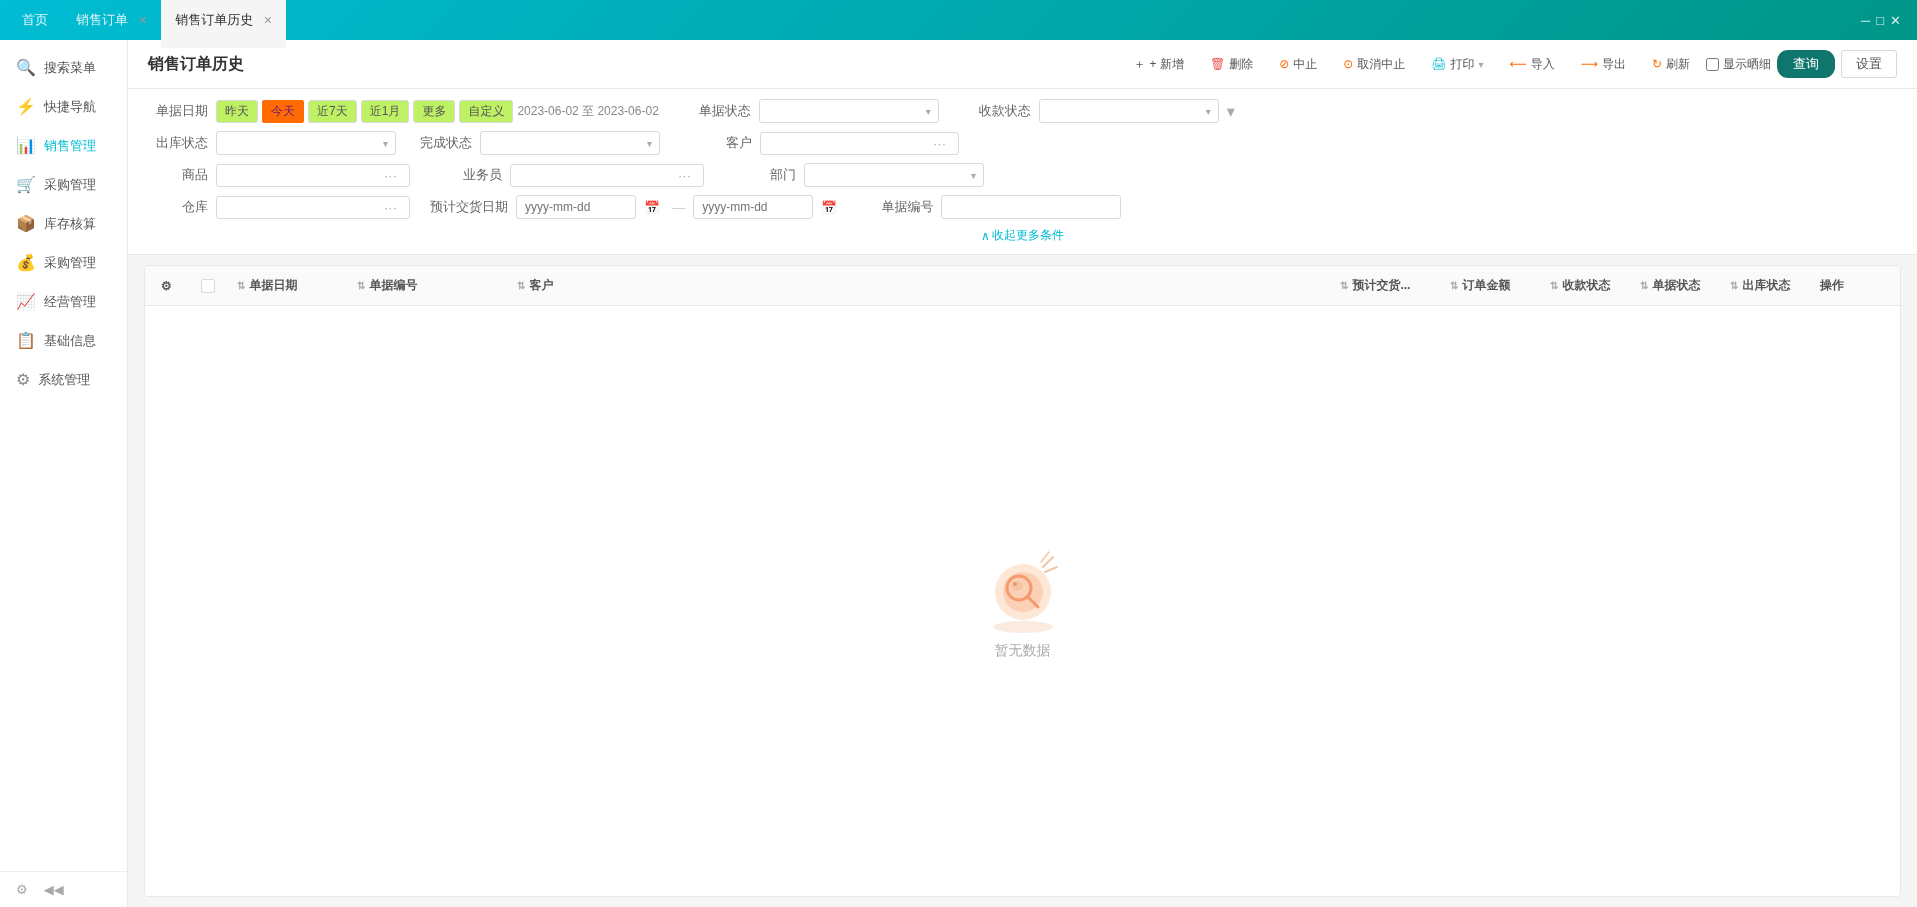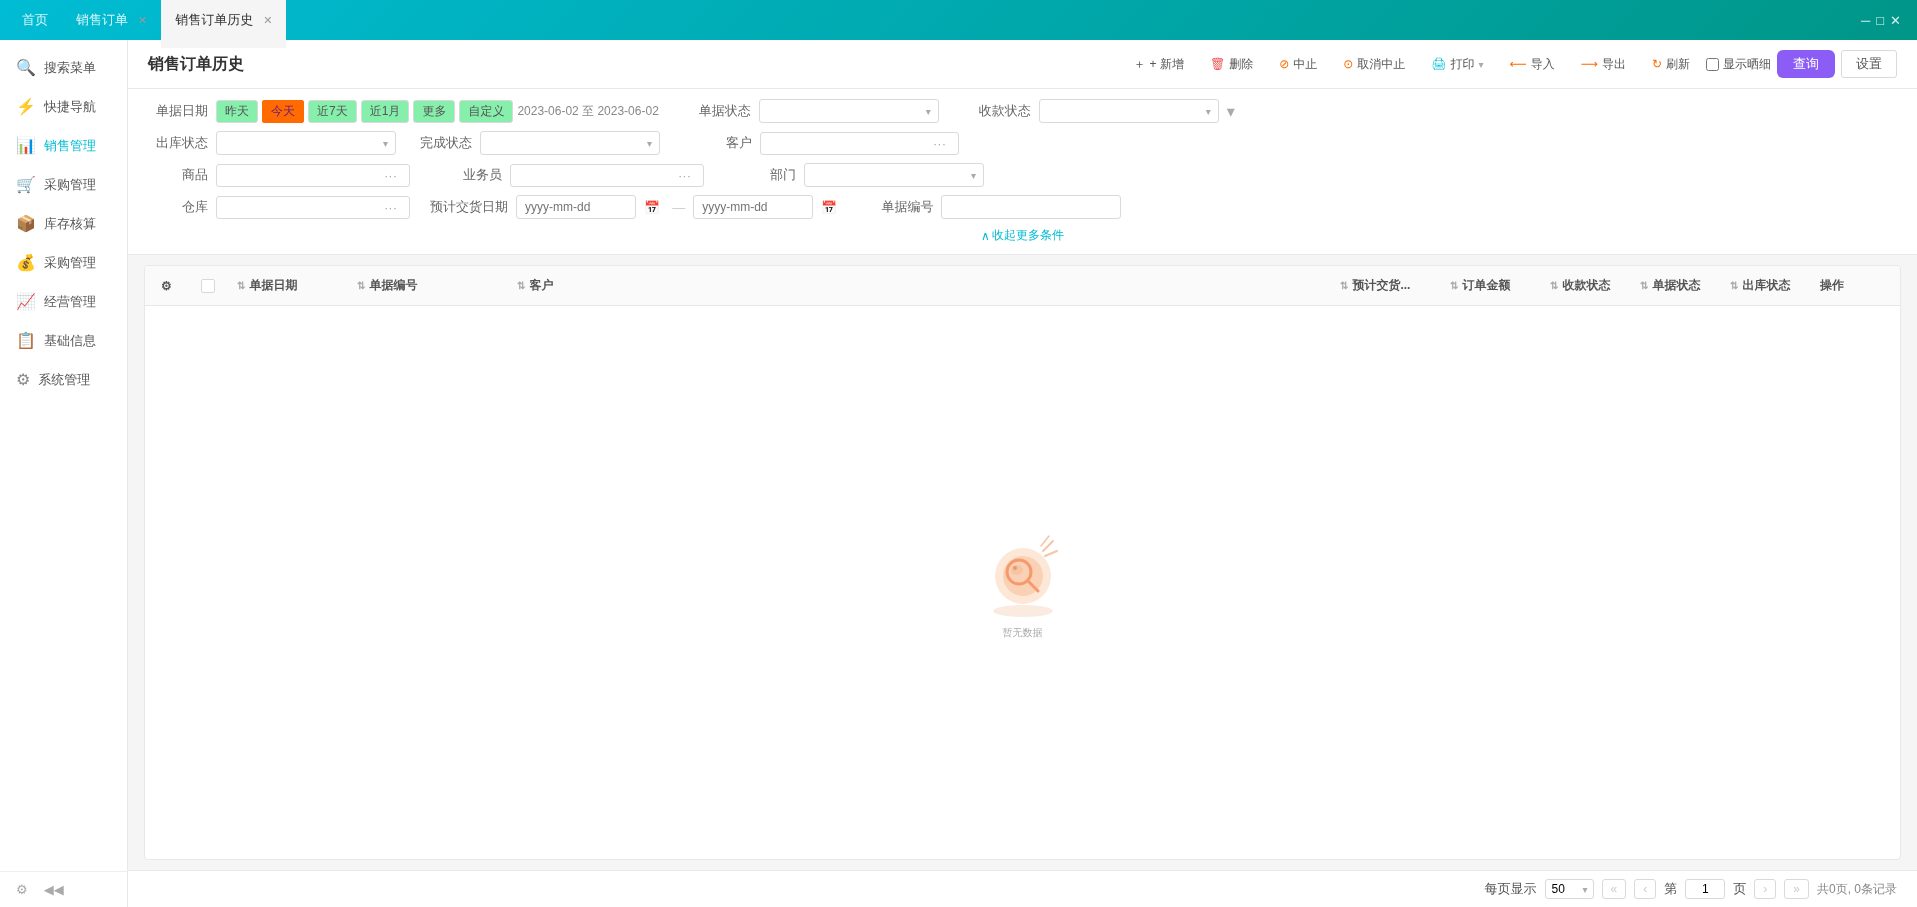--- a/index.html
+++ b/index.html
@@ -132,25 +132,25 @@
       gap: 4px;
       padding: 4px 10px;
       border: none;
       background: none;
       cursor: pointer;
       color: #555;
       font-size: 12px;
       border-radius: 3px;
     }
     .btn-query {
-      background: #8b5cf6;
+      background: #0f766e;
       color: #fff;
       border: none;
       padding: 5px 16px;
-      border-radius: 6px;
+      border-radius: 11px;
       cursor: pointer;
       font-size: 13px;
     }
     .btn-setting {
       background: #fff;
       color: #555;
       border: 1px solid #d9d9d9;
       padding: 4px 14px;
       border-radius: 3px;
       cursor: pointer;
@@ -220,21 +220,21 @@
     }
     .date-tag {
       display: inline-flex;
       align-items: center;
       gap: 4px;
     }
     .date-btn {
       padding: 2px 8px;
       border: 1px solid #d9d9d9;
       border-radius: 3px;
-      background: #86efac;
+      background: #bef264;
       cursor: pointer;
       font-size: 12px;
       color: #555;
     }
     .date-btn.active {
       background: #ff6b00;
       color: #701a75;
       border-color: #ff6b00;
       border-radius: 2px;
       text-align: right;
@@ -313,21 +313,21 @@
     .empty-state {
       flex: 1;
       display: flex;
       flex-direction: column;
       align-items: center;
       justify-content: center;
       padding: 60px 0;
     }
     .empty-text {
       color: #aaa;
-      font-size: 10px;
+      font-size: 14px;
     }
 
     
     .pagination {
       background: #fff;
       border-top: 1px solid #e8e8e8;
       padding: 8px 20px;
       display: flex;
       align-items: center;
       justify-content: flex-end;
@@ -659,33 +659,15 @@
           <circle cx="42" cy="42" r="2" fill="#e8976d"></circle>
 
           <line x1="70" y1="25" x2="80" y2="15" stroke="#f5c5a3" stroke-width="2" stroke-linecap="round"></line>
           <line x1="72" y1="30" x2="84" y2="25" stroke="#f5c5a3" stroke-width="2" stroke-linecap="round"></line>
           <line x1="68" y1="20" x2="76" y2="10" stroke="#f5c5a3" stroke-width="1.5" stroke-linecap="round"></line>
         </svg>
         <span class="empty-text">暂无数据</span>
       </div>
     </div>
 
-    <div class="pagination">
-      <span>每页显示</span>
-      <div class="page-size-wrapper">
-        <select class="page-size-select">
-          <option value="20">20</option>
-          <option value="50" selected="">50</option>
-          <option value="100">100</option>
-        </select>
-      </div>
-      <button class="page-btn disabled">«</button>
-      <button class="page-btn disabled">‹</button>
-      <span>第</span>
-      <input class="page-input" value="1" style="">
-      <span>页</span>
-      <button class="page-btn disabled">›</button>
-      <button class="page-btn disabled">»</button>
-      <span class="total-text">共0页, 0条记录</span>
-    </div>
 
   </div>
 </div>
 
 </body></html>

